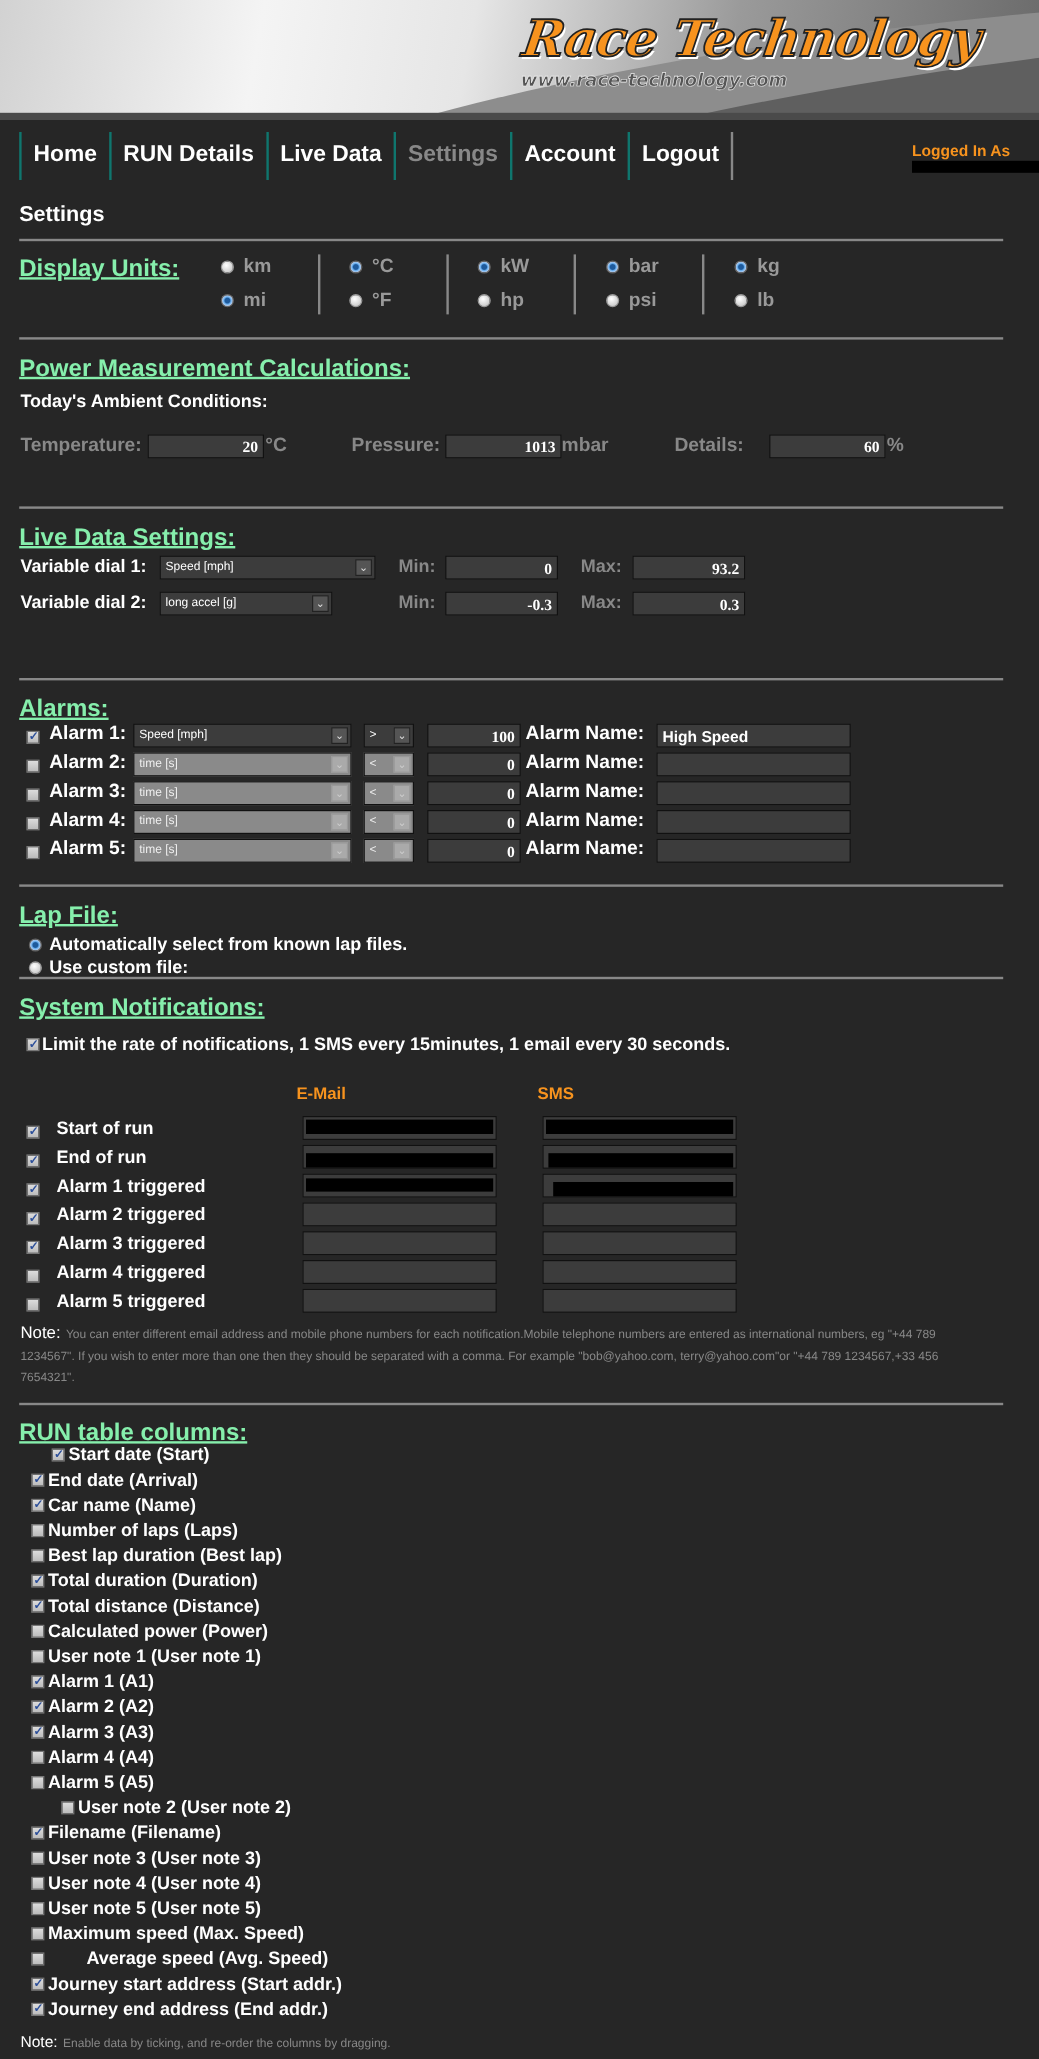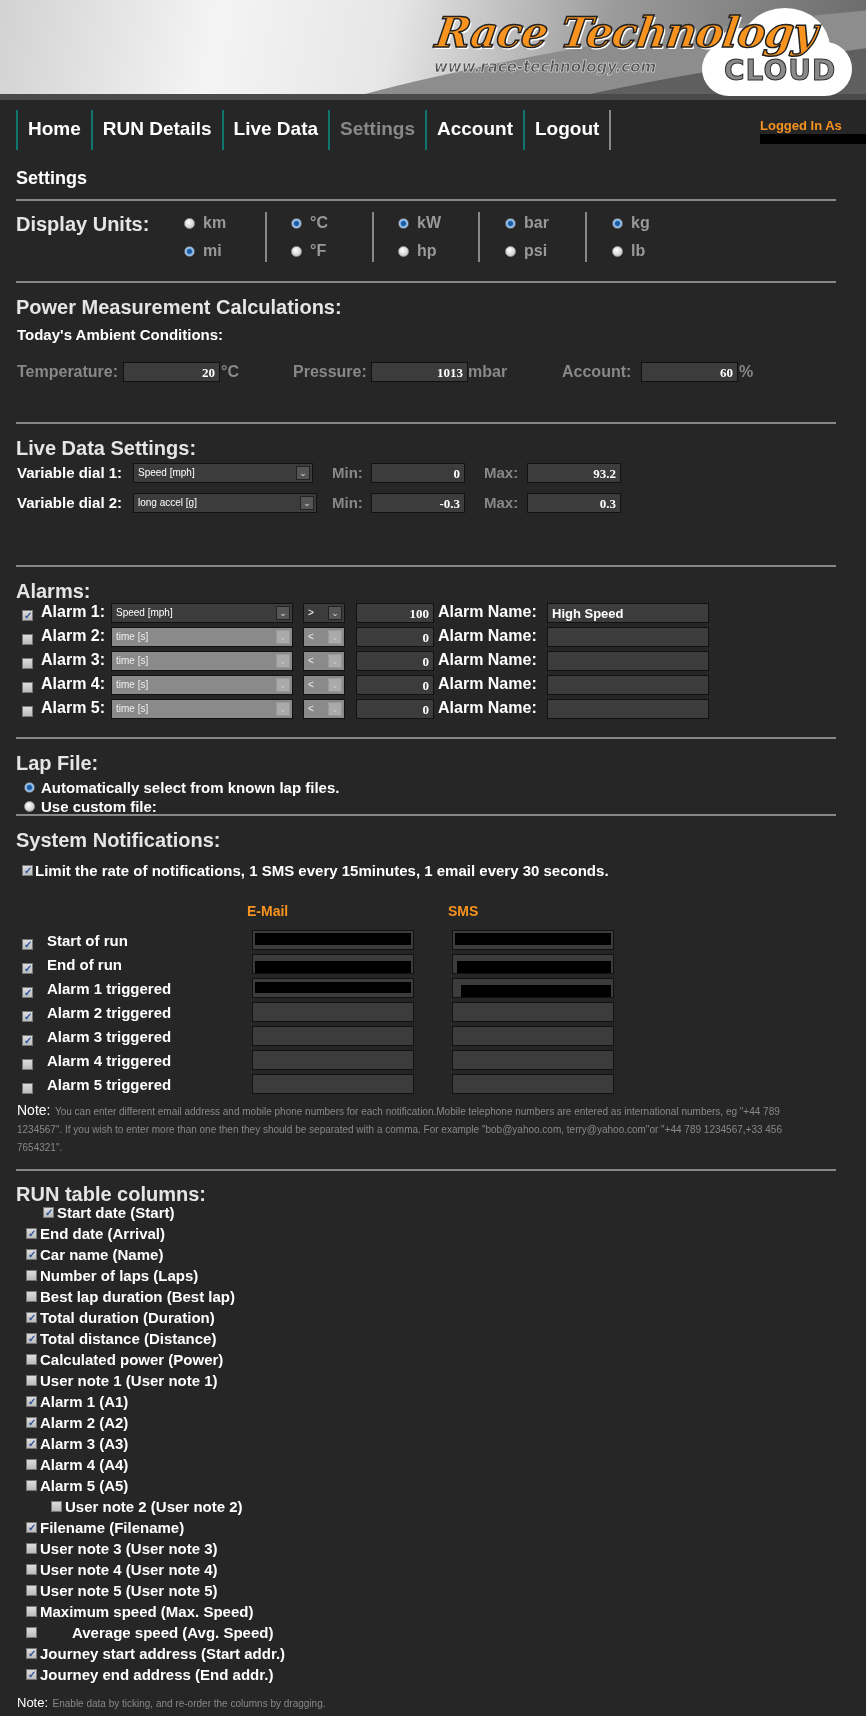--- a/index.html
+++ b/index.html
@@ -51,21 +51,21 @@
   }
   .nav-item:last-child { border-right: 2px solid #888; }
   .nav-item.active { color: #888; }
   .login { position: absolute; top: 118px; left: 760px; width: 116px; }
   .login-label { color: #f7931e; font-size: 13px; font-weight: bold; }
   .login-box { position: absolute; top: 16px; left: 0; width: 116px; height: 10px; background: #000; }
 
   .abs { position: absolute; }
   .page-title { top: 168px; left: 16px; font-size: 18px; font-weight: bold; }
   .hr { position: absolute; left: 16px; width: 820px; height: 2px; background: #888; }
-  .h2 { position: absolute; left: 16px; color: #e5e5e5; font-weight: bold; font-size: 20px; }
+  .h2 { position: absolute; left: 16px; color: #86efac; font-weight: bold; font-size: 20px; text-decoration: underline; }
   .label-w { font-weight: bold; font-size: 16px; color: #fff; }
   .label-g { font-weight: bold; font-size: 16px; color: #888; }
 
   .radio {
     display: inline-block; width: 11px; height: 11px; border-radius: 50%;
     background: radial-gradient(circle at 40% 35%, #fff, #bbb); border: 1px solid #999; vertical-align: middle;
   }
   .radio.on { background: radial-gradient(circle, #1e5a9c 0 2px, #6ab0f0 3px, #dde 5px); border: 1px solid #666; }
   .units-sep { position: absolute; top: 212px; width: 2px; height: 50px; background: #888; }
   .unit-opt { position: absolute; font-weight: bold; font-size: 16px; color: #999; white-space: nowrap; }
@@ -100,26 +100,20 @@
   .runcol { position: absolute; left: 26px; display: flex; align-items: center; font-weight: bold; font-size: 15px; }
   .runcol .checkbox { margin-right: 3px; }
 </style>
 </head>
 <body>
 
 <div class="header">
   <div class="swoosh1"></div>
   <div class="swoosh2"></div>
   <div class="bottomband"></div>
-  <div class="cloud">
-    <div class="c1"></div>
-      <div class="c2"></div>
-      <div class="c3"></div>
-    <div class="cloud-label">CLOUD</div>
-  </div>
   <div class="logo-text">Race Technology</div>
   <div class="logo-url">www.race-technology.com</div>
 </div>
 
 <div class="nav">
   <div class="nav-item">Home</div>
   <div class="nav-item">RUN Details</div>
   <div class="nav-item">Live Data</div>
   <div class="nav-item active">Settings</div>
   <div class="nav-item">Account</div>
@@ -152,36 +146,36 @@
 <div class="hr" style="top:281px"></div>
 
 <div class="h2" style="top:296px">Power Measurement Calculations:</div>
 <div class="abs label-w" style="left:17px;top:326px;font-size:15px">Today's Ambient Conditions:</div>
 <div class="abs label-g" style="left:17px;top:363px">Temperature:</div>
 <div class="field" style="left:123px;top:362px;width:97px">20</div>
 <div class="abs label-g" style="left:221px;top:363px">°C</div>
 <div class="abs label-g" style="left:293px;top:363px">Pressure:</div>
 <div class="field" style="left:371px;top:362px;width:97px">1013</div>
 <div class="abs label-g" style="left:468px;top:363px">mbar</div>
-<div class="abs label-g" style="left:562px;top:363px">Account:</div>
+<div class="abs label-g" style="left:562px;top:363px">Details:</div>
 <div class="field" style="left:641px;top:362px;width:97px">60</div>
 <div class="abs label-g" style="left:739px;top:363px">%</div>
 
 <div class="hr" style="top:422px"></div>
 
 <div class="h2" style="top:437px">Live Data Settings:</div>
 <div class="abs label-w" style="left:17px;top:464px;font-size:15px">Variable dial 1:</div>
 <div class="select" style="left:133px;top:463px;width:180px"><span>Speed [mph]</span><span class="arrow">⌄</span></div>
 <div class="abs label-g" style="left:332px;top:464px;font-size:15px">Min:</div>
 <div class="field" style="left:371px;top:463px;width:94px">0</div>
 <div class="abs label-g" style="left:484px;top:464px;font-size:15px">Max:</div>
 <div class="field" style="left:527px;top:463px;width:94px">93.2</div>
 
 <div class="abs label-w" style="left:17px;top:494px;font-size:15px">Variable dial 2:</div>
-<div class="select" style="left:133px;top:493px;width:184px"><span>long accel [g]</span><span class="arrow">⌄</span></div>
+<div class="select" style="left:133px;top:493px;width:144px"><span>long accel [g]</span><span class="arrow">⌄</span></div>
 <div class="abs label-g" style="left:332px;top:494px;font-size:15px">Min:</div>
 <div class="field" style="left:371px;top:493px;width:94px">-0.3</div>
 <div class="abs label-g" style="left:484px;top:494px;font-size:15px">Max:</div>
 <div class="field" style="left:527px;top:493px;width:94px">0.3</div>
 
 <div class="hr" style="top:565px"></div>
 
 <div class="h2" style="top:580px">Alarms:</div>
 
 <div class="abs" style="left:22px;top:606px"><span class="checkbox on"></span></div>

